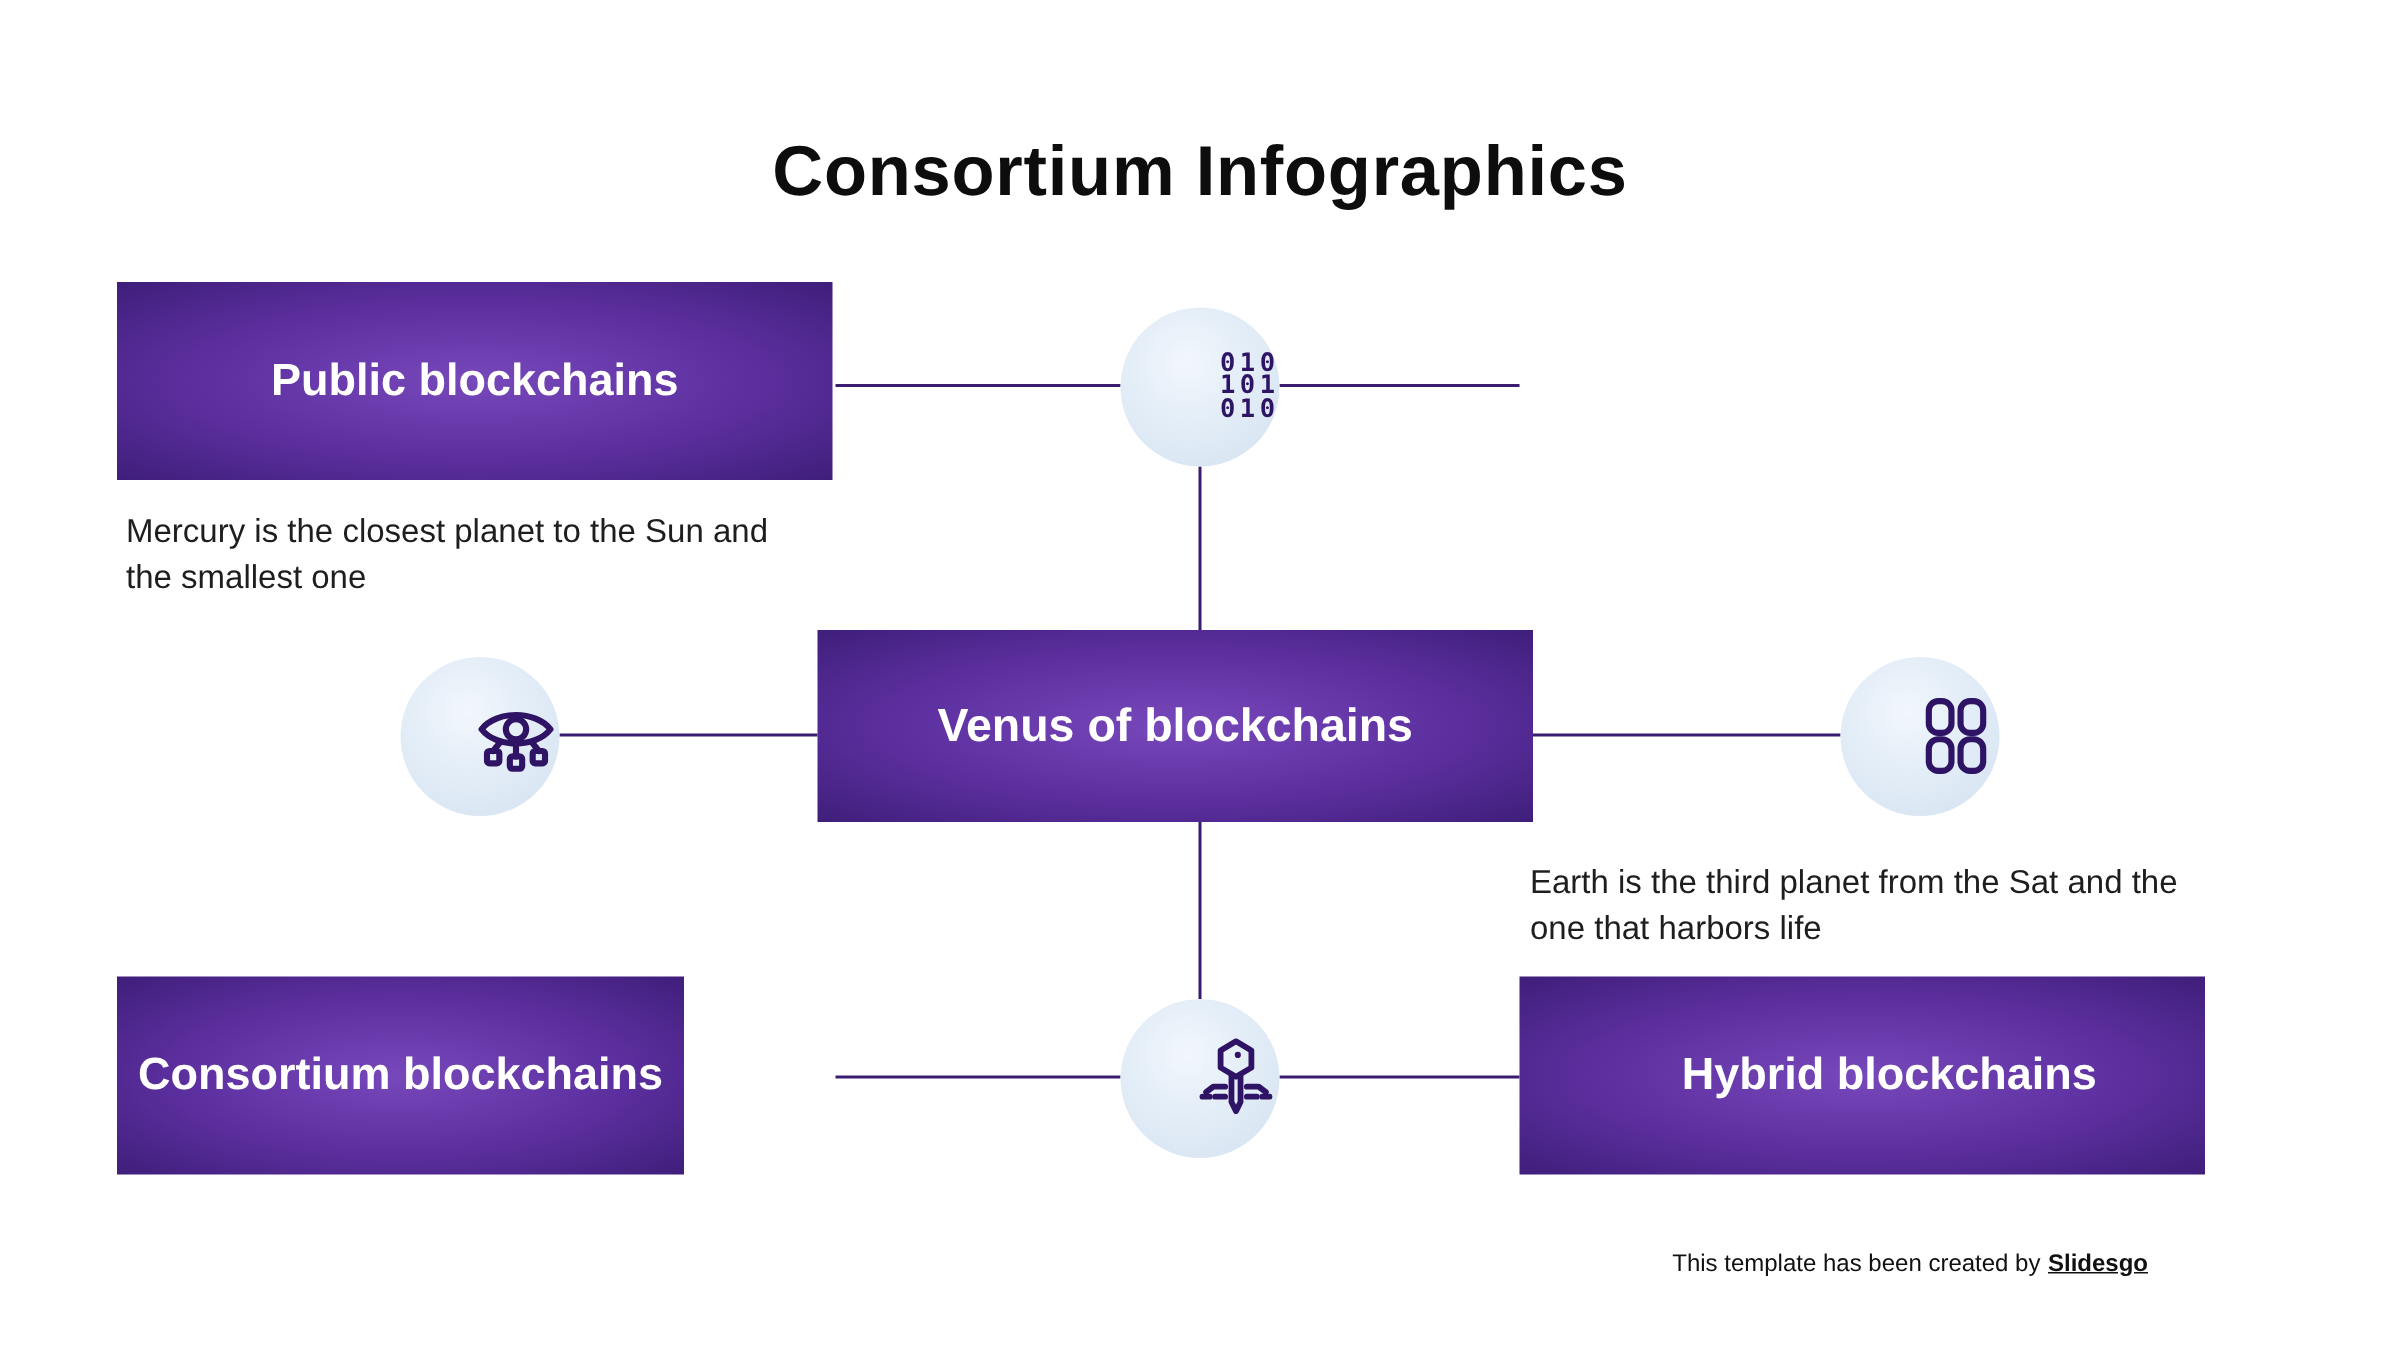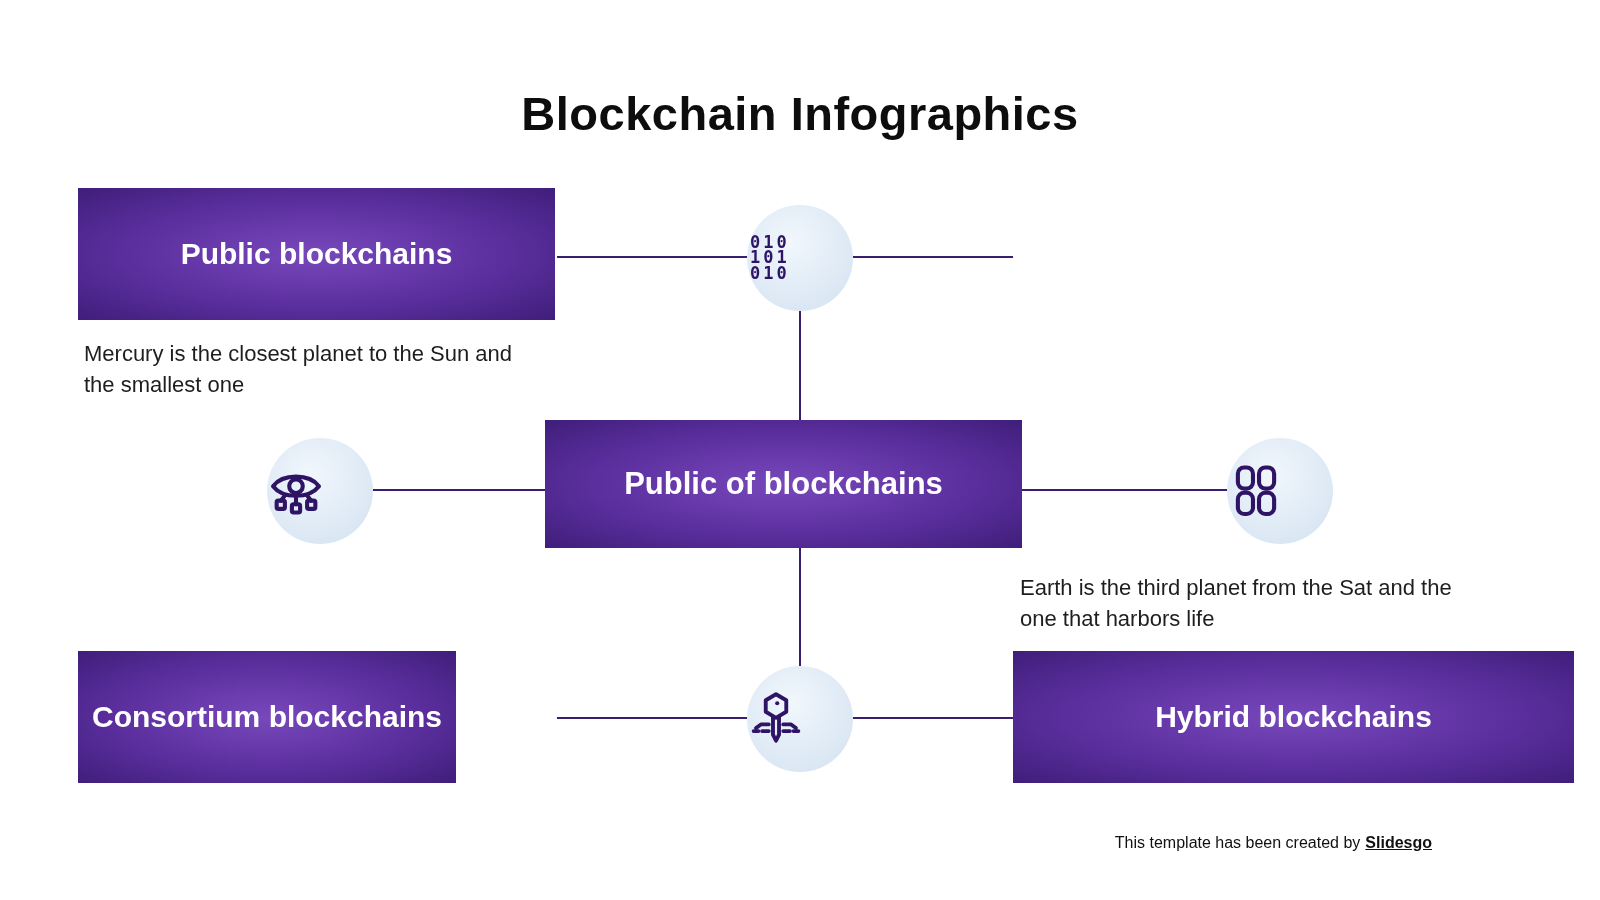--- a/index.html
+++ b/index.html
@@ -14,30 +14,30 @@
   
   .pbox{
     position:absolute;display:flex;align-items:center;justify-content:center;
     background:radial-gradient(ellipse at 50% 50%, #7748ba 0%, #5c2f9f 55%, #3f1e7a 100%);
     color:#ffffff;font-weight:700;font-size:30px;text-align:center;
   }
   .box-tl{left:78px;top:188px;width:477px;height:132px;}
   .box-tr{left:1013px;top:188px;width:477px;height:132px;}
   .box-c {left:545px;top:420px;width:477px;height:128px;font-size:31px;}
   .box-bl{left:78px;top:651px;width:378px;height:132px;}
-  .box-br{left:1013px;top:651px;width:561px;height:132px;}
+  .box-br{left:1013px;top:651px;width:421px;height:132px;padding-left:36px;}
   
   .line{position:absolute;background:#3a1d70;}
   .line.h{height:2px;}
   .line.v{width:2px;}
   
   .icircle{
     position:absolute;width:106px;height:106px;border-radius:50%;
     background:radial-gradient(circle at 42% 35%, #f1f7fc 0%, #e3edf7 45%, #d2e1f0 100%);
-    display:flex;align-items:center;justify-content:flex-start;
+    display:flex;align-items:center;justify-content:flex-end;
   }
   .c-top{left:747px;top:205px;}
   .c-left{left:267px;top:438px;}
   .c-right{left:1227px;top:438px;}
   .c-bottom{left:747px;top:666px;}
   .binary{
     display:flex;flex-direction:column;align-items:center;
     font-family:"DejaVu Sans Mono",monospace;font-weight:bold;font-size:17px;
     line-height:15.5px;color:#2e1465;letter-spacing:3px;text-indent:3px;
   }
@@ -56,36 +56,36 @@
     position:absolute;left:0;top:834px;width:1432px;text-align:right;
     font-size:16px;color:#111111;
   }
   .footer .brand{font-weight:700;text-decoration:underline;color:#111111;margin-left:5px;cursor:pointer;}
 </style>
 </head>
 <body>
 
 <div class="canvas">
 
-  <h1 class="slide-title">Blockchain Infographics</h1>
+  <h1 class="slide-title">Consortium Infographics</h1>
 
   <div class="line h" style="left:557px;top:256px;width:190px;"></div>
   <div class="line h" style="left:853px;top:256px;width:160px;"></div>
   <div class="line v" style="left:799px;top:311px;height:109px;"></div>
   <div class="line h" style="left:373px;top:489px;width:172px;"></div>
   <div class="line h" style="left:1022px;top:489px;width:205px;"></div>
   <div class="line v" style="left:799px;top:548px;height:118px;"></div>
   <div class="line h" style="left:557px;top:717px;width:190px;"></div>
   <div class="line h" style="left:853px;top:717px;width:160px;"></div>
 
   <div class="pbox box-tl">
     <span>Public blockchains</span>
   </div>
   <div class="pbox box-c">
-    <span>Public of blockchains</span>
+    <span>Venus of blockchains</span>
   </div>
   <div class="pbox box-bl">
     <span>Consortium blockchains</span>
   </div>
   <div class="pbox box-br">
     <span>Hybrid blockchains</span>
   </div>
 
   <div class="icircle c-top">
     <div class="binary">

